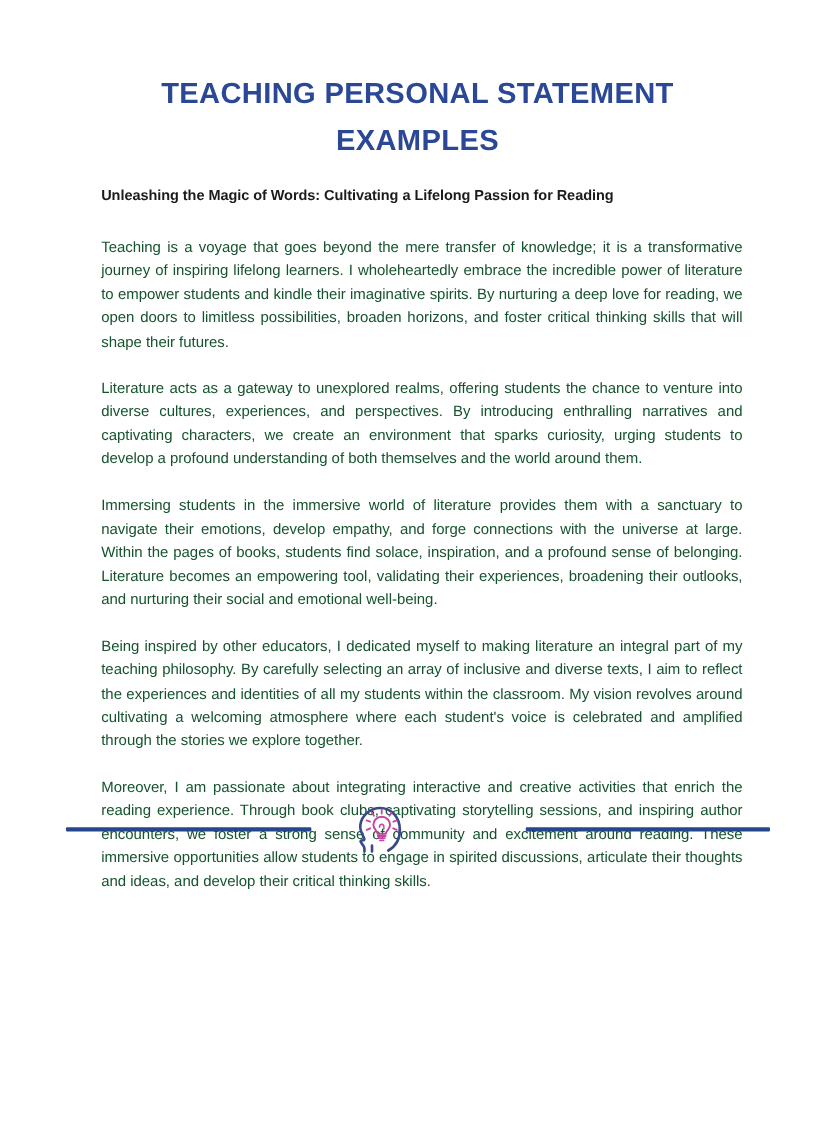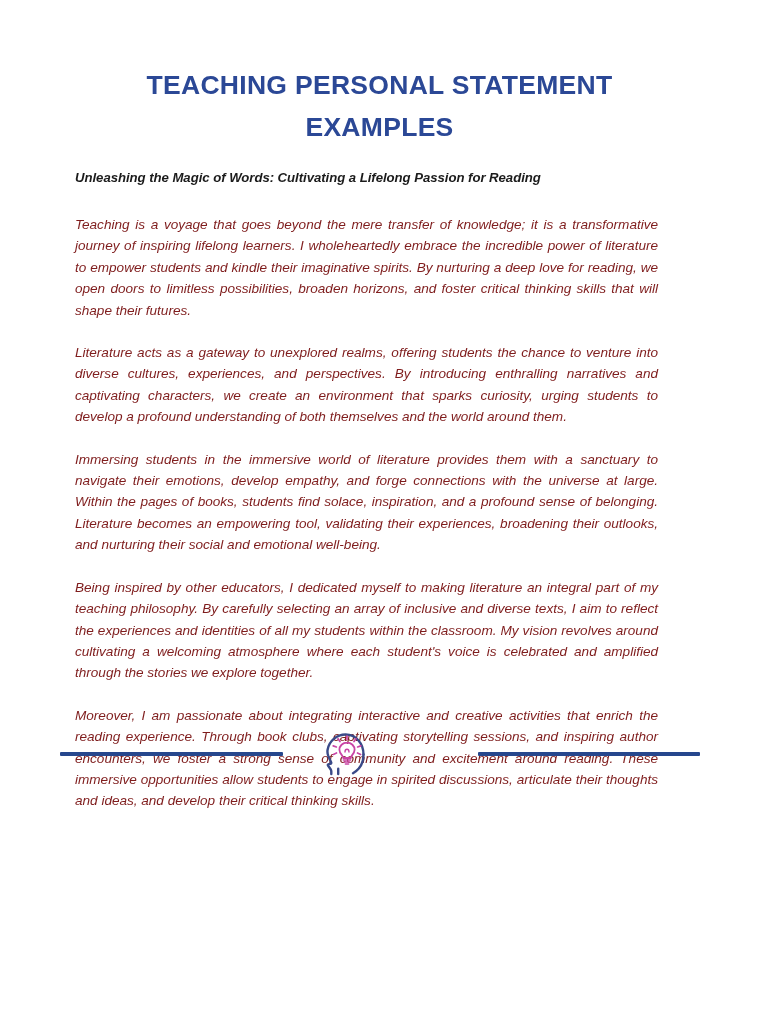--- a/index.html
+++ b/index.html
@@ -32,39 +32,38 @@
     letter-spacing: 0.3px;
     line-height: 42px;
     color: #2b4896;
     text-transform: uppercase;
   }
 
   
   .content {
     position: absolute;
     top: 168px;
-    left: 75px;
+    left: 92px;
     width: 583px;
-    font-style: italic;
   }
 
   .section-heading {
     font-family: "Liberation Sans", sans-serif;
     font-size: 13.2px;
     font-weight: bold;
     color: #1b1b1b;
     line-height: 20px;
     margin: 0 0 26px 0;
     letter-spacing: -0.05px;
   }
 
   .para {
     font-family: "Liberation Sans", sans-serif;
     font-size: 13.6px;
-    color: #7f1d1d;
+    color: #14532d;
     line-height: 21.4px;
     text-align: justify;
     text-justify: inter-word;
     margin: 0 0 21px 0;
     letter-spacing: -0.02px;
   }
   .para:last-child { margin-bottom: 4px; }
 
   
   .footer {

